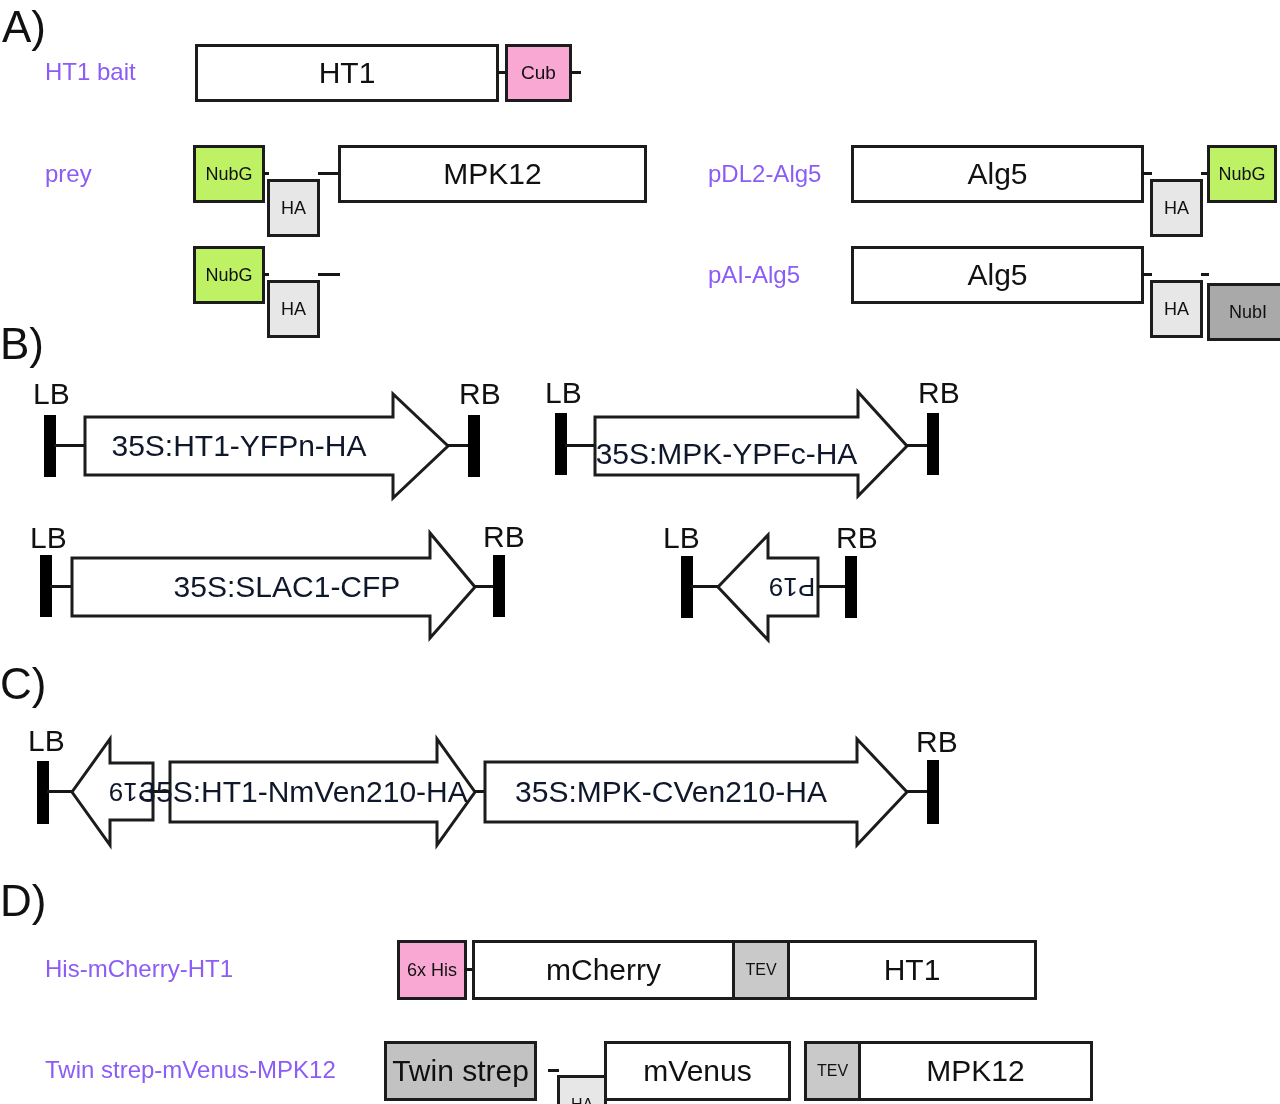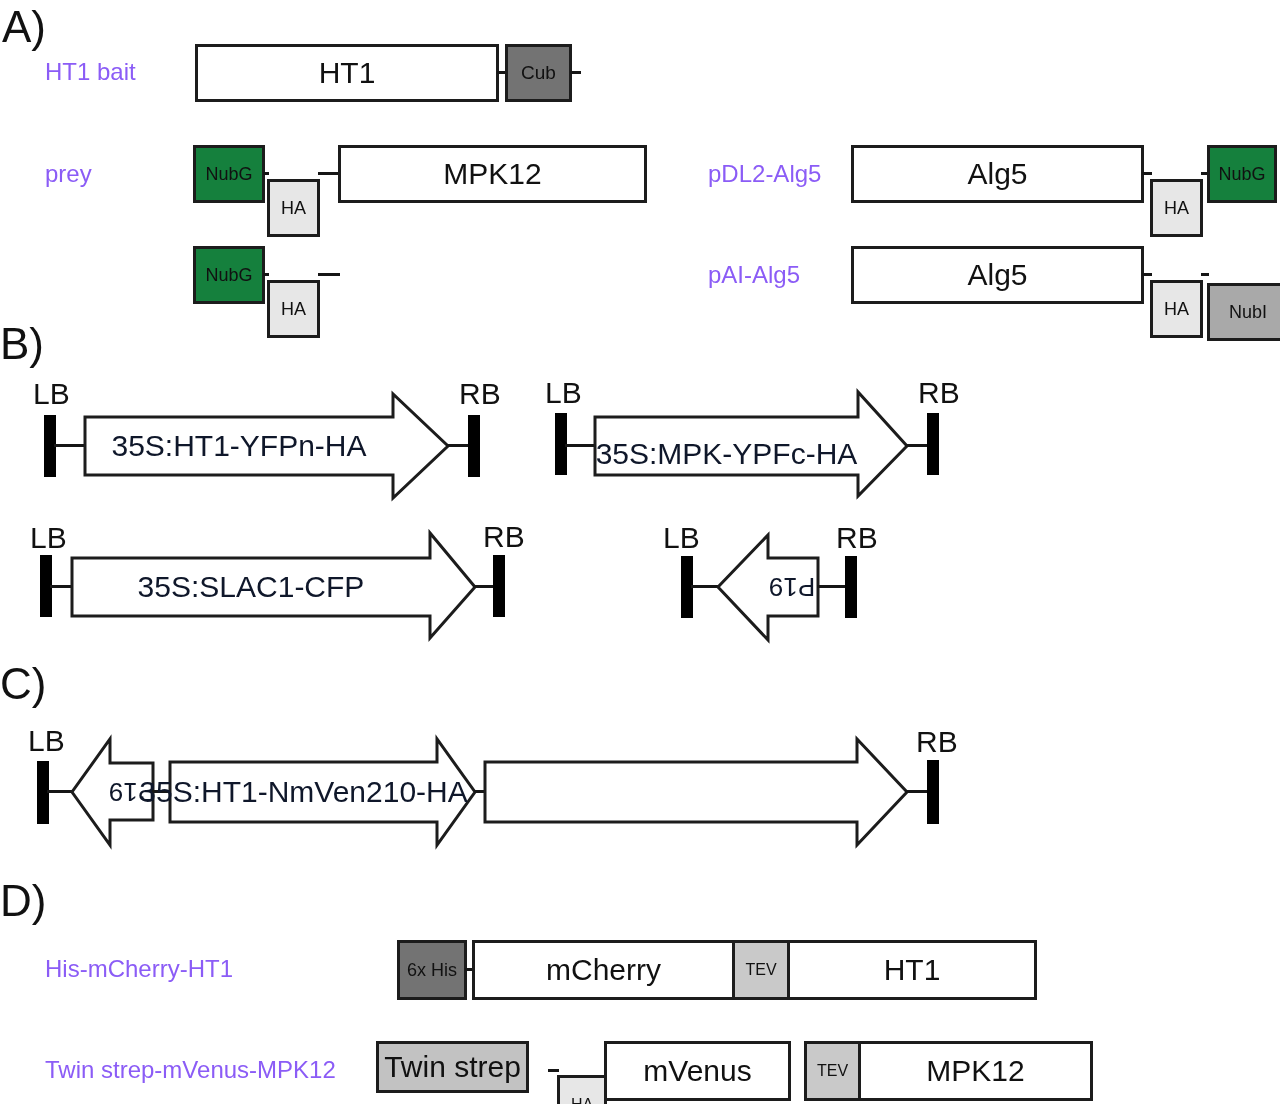--- a/index.html
+++ b/index.html
@@ -9,23 +9,23 @@
     overflow:hidden;
   }
   .letter{position:absolute;font-size:44px;line-height:46px;color:#111;}
   .rowlbl{position:absolute;font-size:24px;line-height:34px;color:#8b5cf6;white-space:nowrap;}
   .lbrb{position:absolute;font-size:30px;line-height:32px;color:#111;}
   .box{
     position:absolute;box-sizing:border-box;background:#ffffff;
     border:3px solid #1c1c1c;display:flex;align-items:center;justify-content:center;
     font-size:30px;white-space:nowrap;
   }
-  .box.dark{background:#737373;}
+  .box.dark{background:#f9a8d4;}
   .box.nubi{background:#a9a9a9;}
-  .box.nubg{background:#15803d;}
+  .box.nubg{background:#bef264;}
   .box.ha{background:#e7e7e7;margin-top:34px;}
   .box.tev{background:#c9c9c9;}
   .box.twin{background:#c2c2c2;}
   .tag-md{font-size:19px;}
   .tag-sm{font-size:18px;}
   .tag-xs{font-size:16px;}
   .bar{position:absolute;background:#000000;}
   .conn{position:absolute;height:3px;background:#161616;}
   svg.arrow{position:absolute;overflow:visible;}
   svg.arrow polygon{fill:#ffffff;stroke:#1c1c1c;stroke-width:3;stroke-linejoin:miter;}
@@ -97,21 +97,21 @@
   <div class="conn" style="left:905px;top:444px;width:24px;"></div>
   <div class="bar" style="left:927px;top:413px;width:12px;height:62px;"></div>
   <div class="lbrb" style="left:918px;top:377px;">RB</div>
 
   <div class="lbrb" style="left:30px;top:522px;">LB</div>
   <div class="bar" style="left:40px;top:555px;width:12px;height:62px;"></div>
   <div class="conn" style="left:50px;top:585px;width:24px;"></div>
   <svg class="arrow" style="left:72px;top:533px;" width="404" height="106">
     <polygon points="0,25 358,25 358,0 403,54 358,105 358,83 0,83"></polygon>
   </svg>
-  <div class="atext" style="left:72px;top:558px;width:358px;height:58px;">35S:SLAC1-CFP</div>
+  <div class="atext" style="left:72px;top:558px;width:358px;height:58px;padding-left:36px;">35S:SLAC1-CFP</div>
   <div class="conn" style="left:473px;top:585px;width:22px;"></div>
   <div class="bar" style="left:493px;top:555px;width:12px;height:62px;"></div>
   <div class="lbrb" style="left:483px;top:521px;">RB</div>
 
   <div class="lbrb" style="left:663px;top:522px;">LB</div>
   <div class="bar" style="left:681px;top:556px;width:12px;height:62px;"></div>
   <div class="conn" style="left:691px;top:585px;width:29px;"></div>
   <svg class="arrow" style="left:718px;top:535px;" width="101" height="106">
     <polygon points="100,23 50,23 50,0 0,52 50,105 50,81 100,81"></polygon>
   </svg>
@@ -131,34 +131,35 @@
   <div class="atext flip" style="left:110px;top:763px;width:44px;height:57px;">P19</div>
   <div class="conn" style="left:152px;top:790px;width:20px;"></div>
   <svg class="arrow" style="left:170px;top:739px;" width="306" height="107">
     <polygon points="0,23 267,23 267,0 305,53 267,106 267,83 0,83"></polygon>
   </svg>
   <div class="atext" style="left:170px;top:762px;width:267px;height:60px;">35S:HT1-NmVen210-HA</div>
   <div class="conn" style="left:474px;top:790px;width:13px;"></div>
   <svg class="arrow" style="left:485px;top:739px;" width="423" height="107">
     <polygon points="0,23 372,23 372,0 422,53 372,106 372,83 0,83"></polygon>
   </svg>
+  <div class="atext" style="left:485px;top:762px;width:372px;height:60px;">35S:MPK-CVen210-HA</div>
   <div class="conn" style="left:905px;top:790px;width:24px;"></div>
   <div class="bar" style="left:927px;top:760px;width:12px;height:64px;"></div>
   <div class="lbrb" style="left:916px;top:726px;">RB</div>
 
   <div class="letter" style="left:0px;top:878px;">D)</div>
 
   <div class="rowlbl" style="left:45px;top:952px;">His-mCherry-HT1</div>
   <div class="box dark tag-sm" style="left:397px;top:940px;width:70px;height:60px;">6x His</div>
   <div class="conn" style="left:465px;top:968px;width:9px;"></div>
   <div class="box" style="left:472px;top:940px;width:263px;height:60px;">mCherry</div>
   <div class="box tev tag-xs" style="left:732px;top:940px;width:58px;height:60px;">TEV</div>
   <div class="box" style="left:787px;top:940px;width:250px;height:60px;">HT1</div>
 
   <div class="rowlbl" style="left:45px;top:1053px;">Twin strep-mVenus-MPK12</div>
-  <div class="box twin" style="left:376px;top:1041px;width:153px;height:52px;">Twin strep</div>
+  <div class="box twin" style="left:384px;top:1041px;width:153px;height:60px;">Twin strep</div>
   <div class="conn" style="left:548px;top:1069px;width:11px;"></div>
   <div class="box ha tag-xs" style="left:557px;top:1041px;width:50px;height:60px;">HA</div>
   <div class="box" style="left:604px;top:1041px;width:187px;height:60px;">mVenus</div>
   <div class="box tev tag-xs" style="left:804px;top:1041px;width:57px;height:60px;">TEV</div>
   <div class="box" style="left:858px;top:1041px;width:235px;height:60px;">MPK12</div>
 
 </div>
 
 </body></html>

